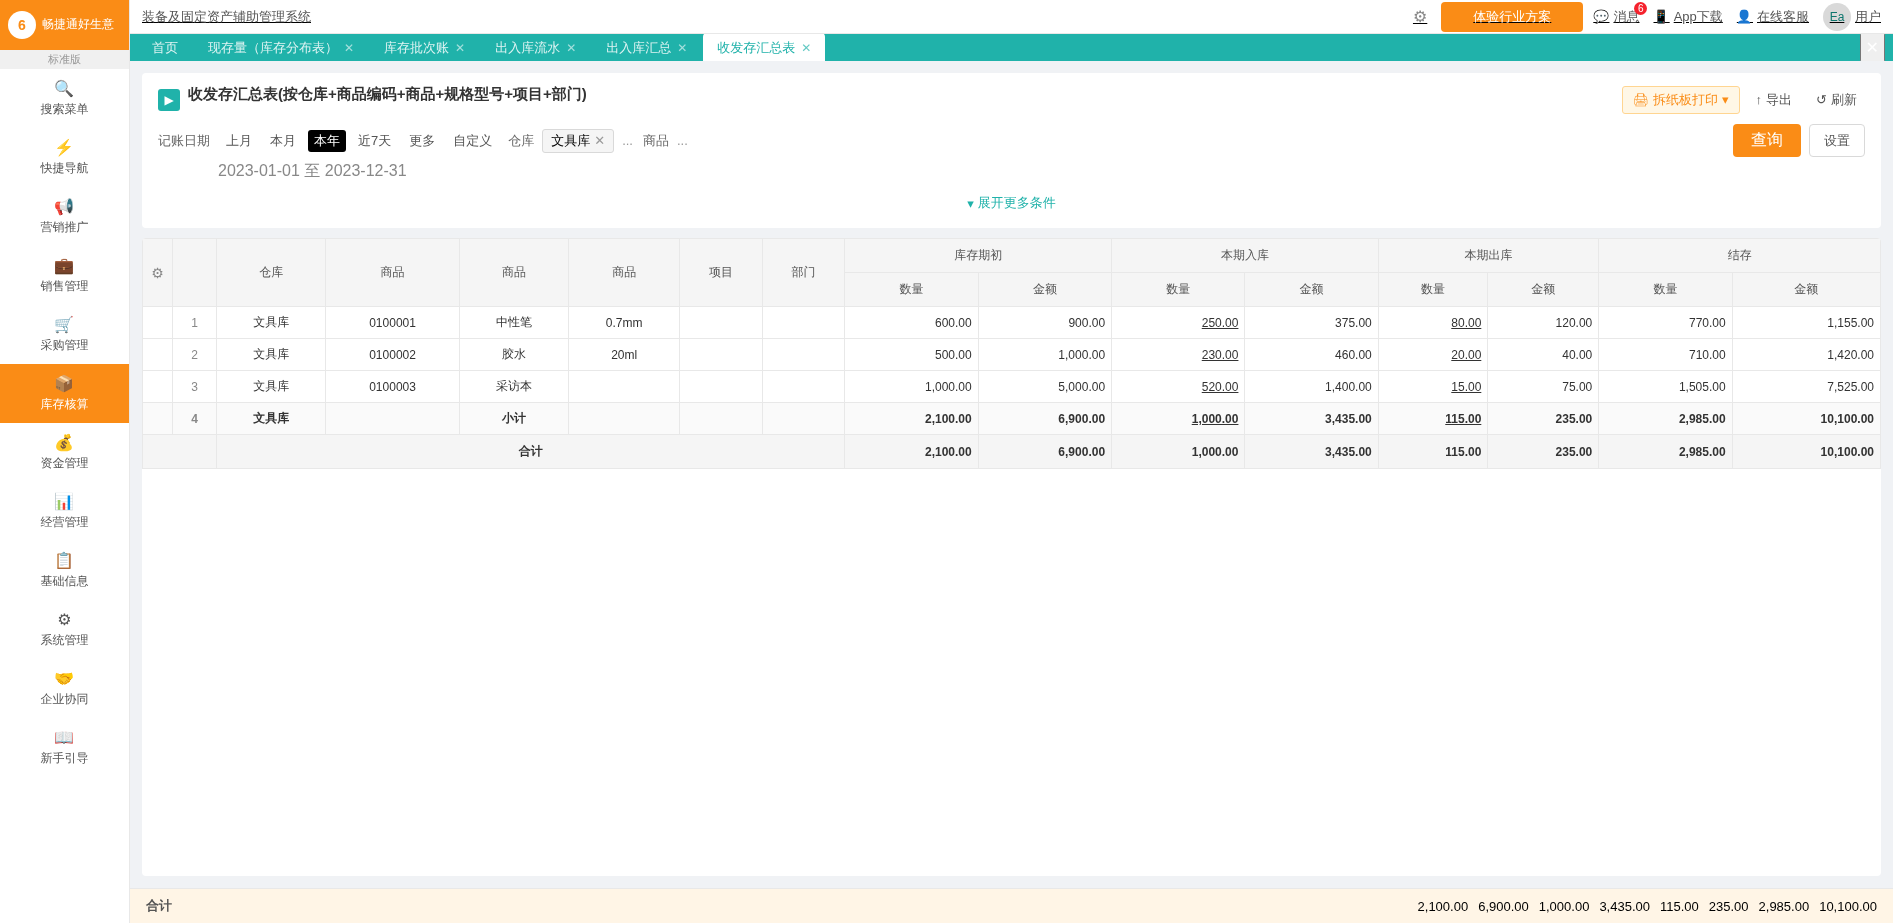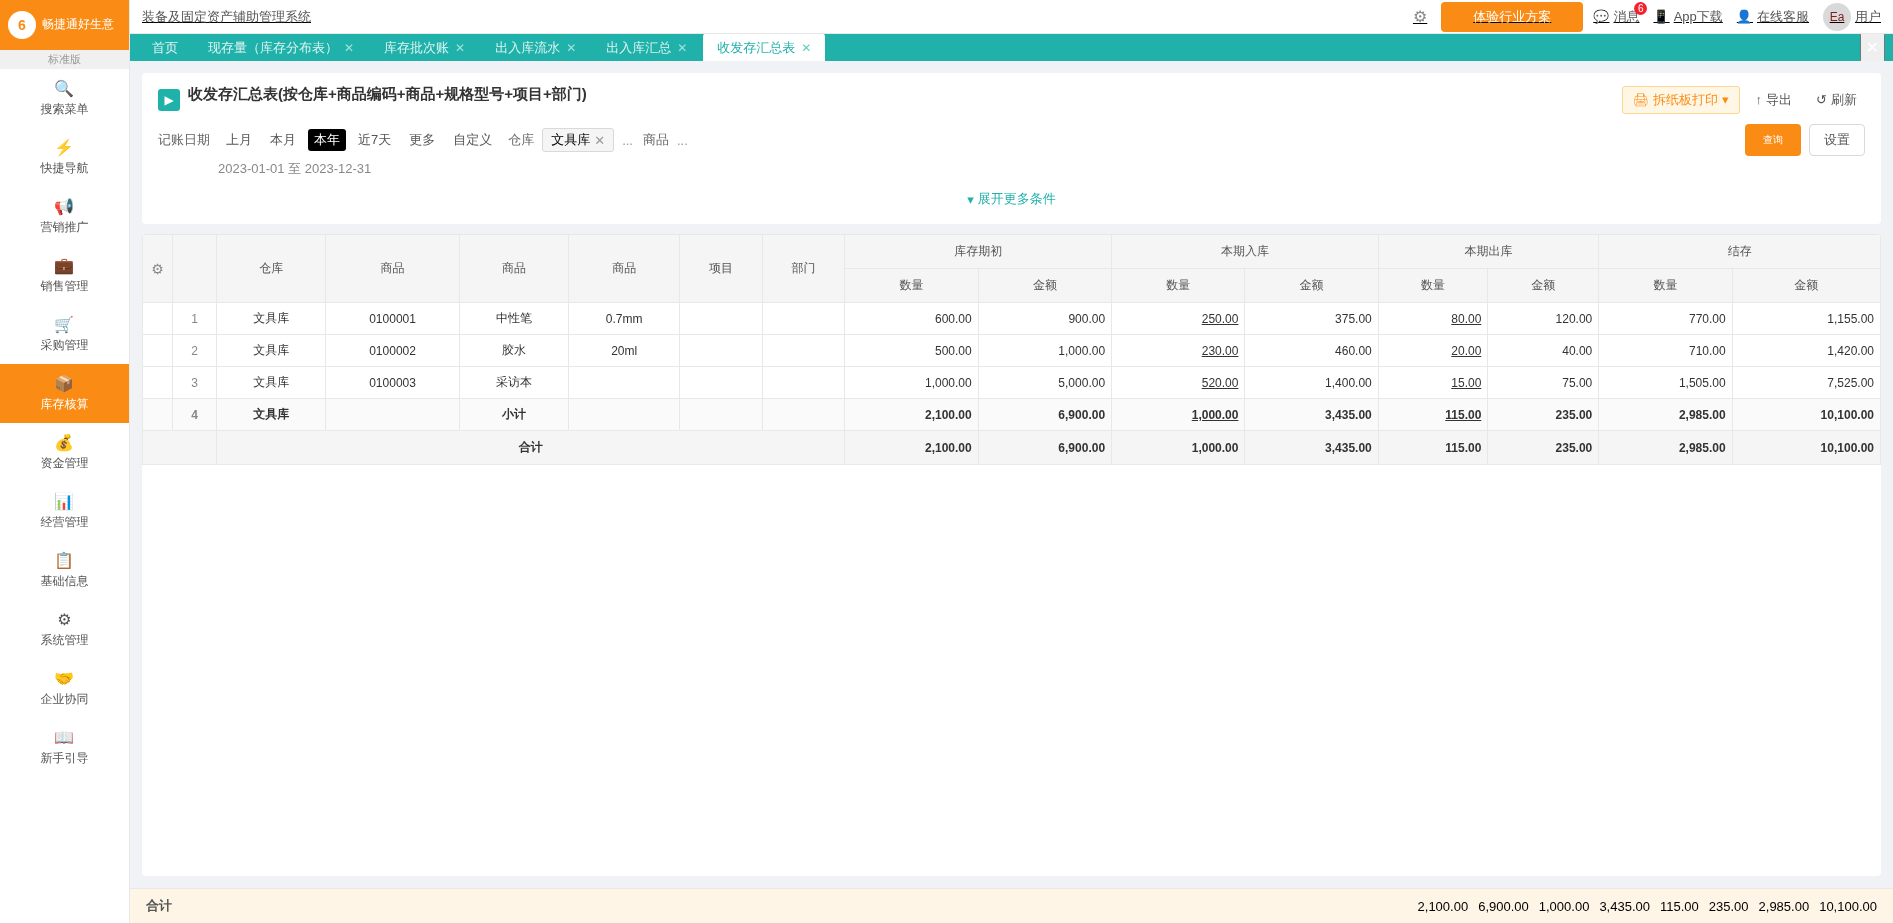--- a/index.html
+++ b/index.html
@@ -21,45 +21,45 @@
     .main { flex: 1; display: flex; flex-direction: column; overflow: hidden; }
 
     
     .topbar { height: 34px; background: #fff; border-bottom: 1px solid #e8e8e8; display: flex; align-items: center; padding: 0 12px; gap: 10px; text-decoration: underline; }
     .topbar-title { color: #555; font-size: 13px; flex: 1; }
     .topbar-settings-btn { background: none; border: none; cursor: pointer; color: #888; font-size: 16px; padding: 4px; }
     .topbar-experience-btn { background: #fa8c16; color: #fff; border: none; border-radius: 4px; padding: 6px 32px; cursor: pointer; font-size: 13px; }
     .topbar-actions { display: flex; align-items: center; gap: 14px; margin-left: auto; }
     .topbar-action-item { display: flex; align-items: center; gap: 4px; color: #555; cursor: pointer; font-size: 13px; position: relative; }
     .topbar-badge { background: #f5222d; color: #fff; border-radius: 10px; font-size: 10px; padding: 1px 4px; position: absolute; top: -6px; right: -8px; }
-    .topbar-avatar { width: 28px; height: 28px; background: #d9d9d9; border-radius: 50%; display: flex; align-items: center; justify-content: center; color: #7f1d1d; font-size: 12px; }
+    .topbar-avatar { width: 28px; height: 28px; background: #d9d9d9; border-radius: 50%; display: flex; align-items: center; justify-content: center; color: #0f766e; font-size: 12px; }
 
     
     .tabbar { height: 27px; background: #20b2aa; display: flex; align-items: center; padding: 0 8px; gap: 2px; overflow-x: auto; }
     .tab { display: flex; align-items: center; gap: 6px; padding: 6px 14px; cursor: pointer; color: rgba(255,255,255,0.85); font-size: 13px; border-radius: 4px 4px 0 0; white-space: nowrap; }
     .tab.active { background: #fff; color: #20b2aa; font-weight: 500; }
     .tab-close { font-size: 12px; opacity: 0.7; }
     .tabbar-close-all { margin-left: auto; color: #fff; cursor: pointer; font-size: 16px; padding: 4px; }
 
     
     .content { flex: 1; overflow-y: auto; background: #f0f2f5; padding: 12px; display: flex; flex-direction: column; gap: 10px; }
 
     
     .page-header { background: #fff; padding: 12px 16px; border-radius: 4px; }
     .page-title { font-size: 15px; font-weight: bold; color: #333; margin-bottom: 10px; }
     .filter-bar { display: flex; align-items: center; gap: 10px; flex-wrap: wrap; }
     .filter-label { color: #666; }
     .filter-date-options { display: flex; gap: 6px; align-items: center; }
     .filter-date-btn { background: none; border: none; cursor: pointer; color: #555; padding: 2px 6px; border-radius: 3px; font-size: 13px; }
     .filter-date-btn.active { background: #000000; color: #fff; border-radius: 3px; text-align: right; }
-    .filter-date-range { color: #888; font-size: 13px; margin-top: 2px; }
+    .filter-date-range { color: #888; font-size: 16px; margin-top: 2px; }
     .filter-tag { background: #f5f5f5; border: 1px solid #d9d9d9; border-radius: 3px; padding: 2px 8px; display: flex; align-items: center; gap: 4px; }
     .filter-tag-close { cursor: pointer; color: #999; }
     .filter-more-btn { background: none; border: none; cursor: pointer; color: #999; font-size: 13px; }
-    .query-btn { background: #fa8c16; color: #fff; border: none; border-radius: 4px; padding: 6px 18px; cursor: pointer; font-size: 10px; }
+    .query-btn { background: #fa8c16; color: #fff; border: none; border-radius: 4px; padding: 6px 18px; cursor: pointer; font-size: 16px; }
     .settings-btn { background: #fff; color: #555; border: 1px solid #d9d9d9; border-radius: 4px; padding: 6px 14px; cursor: pointer; font-size: 13px; }
     .expand-btn { display: flex; align-items: center; gap: 4px; color: #20b2aa; cursor: pointer; font-size: 13px; background: none; border: none; padding: 4px 8px; }
     .toolbar-btn { background: none; border: none; cursor: pointer; color: #555; font-size: 13px; padding: 4px 8px; display: flex; align-items: center; gap: 4px; }
     .sidebar-toggle-btn { background: #fff7e6; border: 1px solid #ffd591; color: #fa8c16; border-radius: 3px; padding: 4px 10px; cursor: pointer; font-size: 13px; display: flex; align-items: center; gap: 4px; }
 
     
     .table-container { background: #fff; border-radius: 4px; overflow: hidden; flex: 1; }
     table { width: 100%; border-collapse: collapse; }
     thead tr { background: #f5f5f5; }
     thead th { padding: 8px 6px; text-align: center; color: #555; font-weight: 500; border: 1px solid #e8e8e8; font-size: 12px; white-space: nowrap; }

